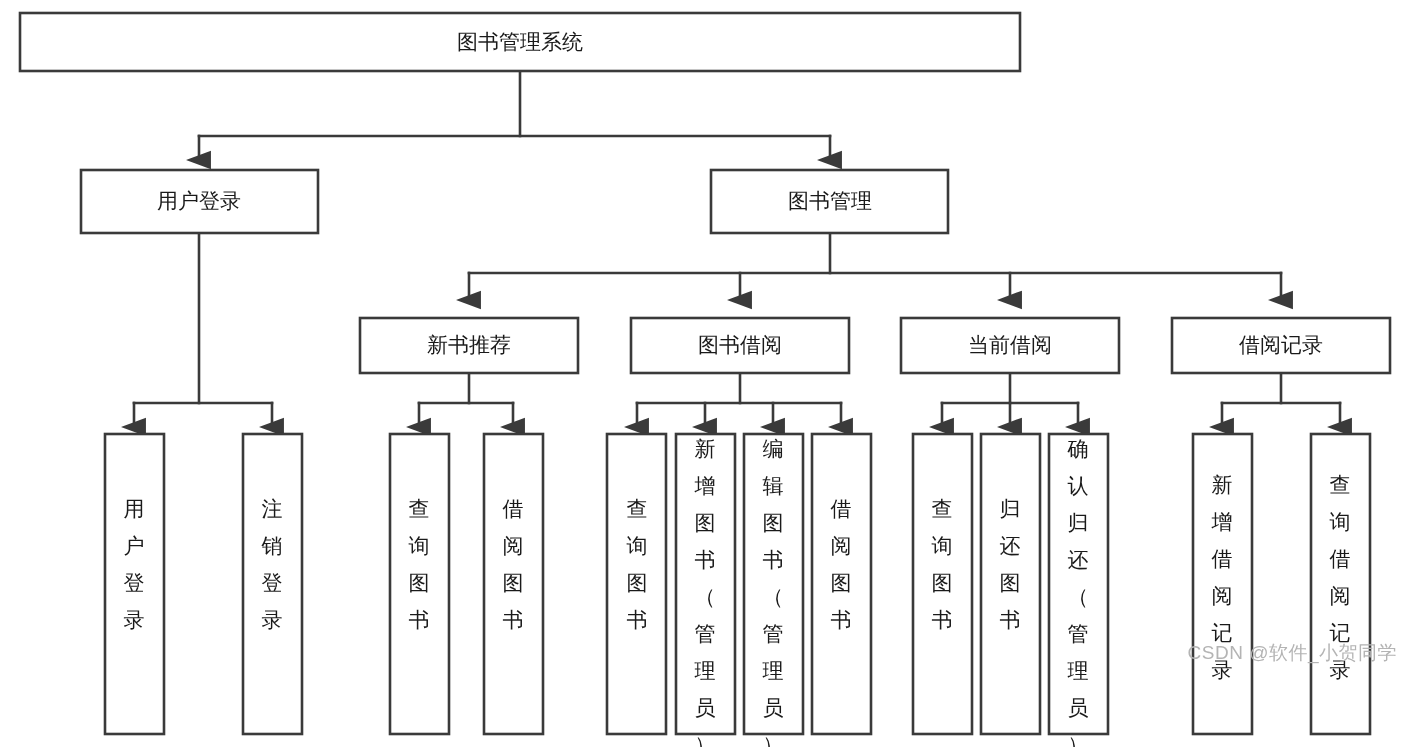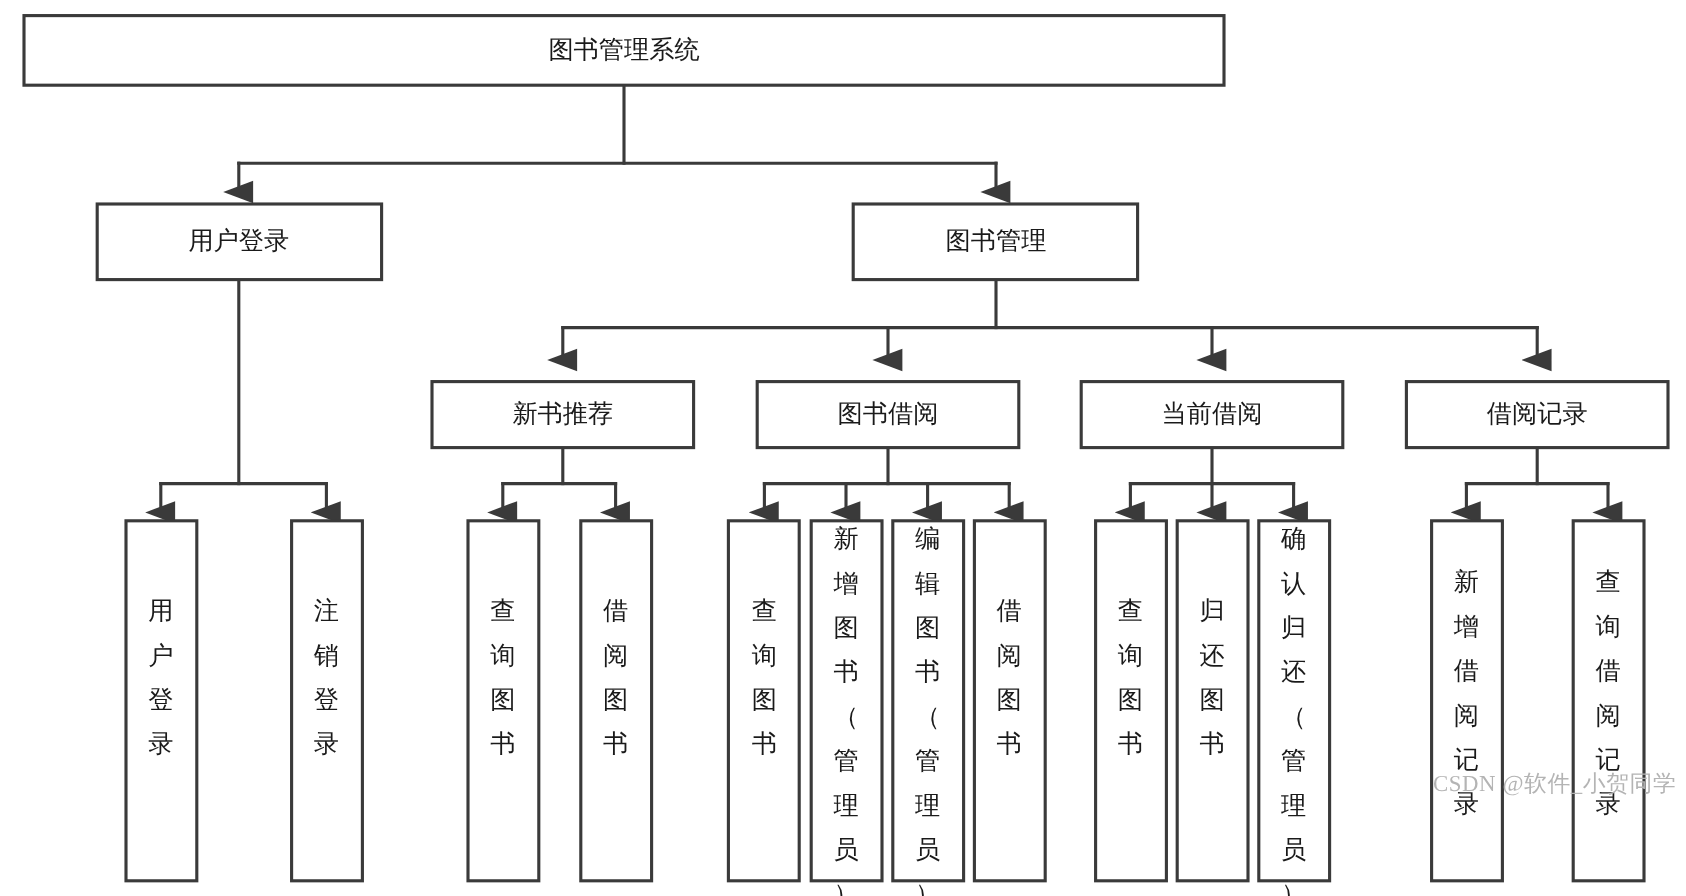--- a/index.html
+++ b/index.html
@@ -48,21 +48,21 @@
   .leaf-label {
     font-family: "Liberation Sans", "DejaVu Sans", sans-serif;
     fill: #1a1a1a;
     font-size: 21px;
     text-anchor: middle;
   }
   .watermark {
     position: absolute;
     right: 8px;
     bottom: 4px;
-    font-family: Liberation Serif, serif;
+    font-family: Liberation Sans, sans-serif;
     font-size: 19px;
     color: #b4b4b4;
     letter-spacing: 0.5px;
     pointer-events: none;
     user-select: none;
   }
 </style>
 </head>
 <body>
 

